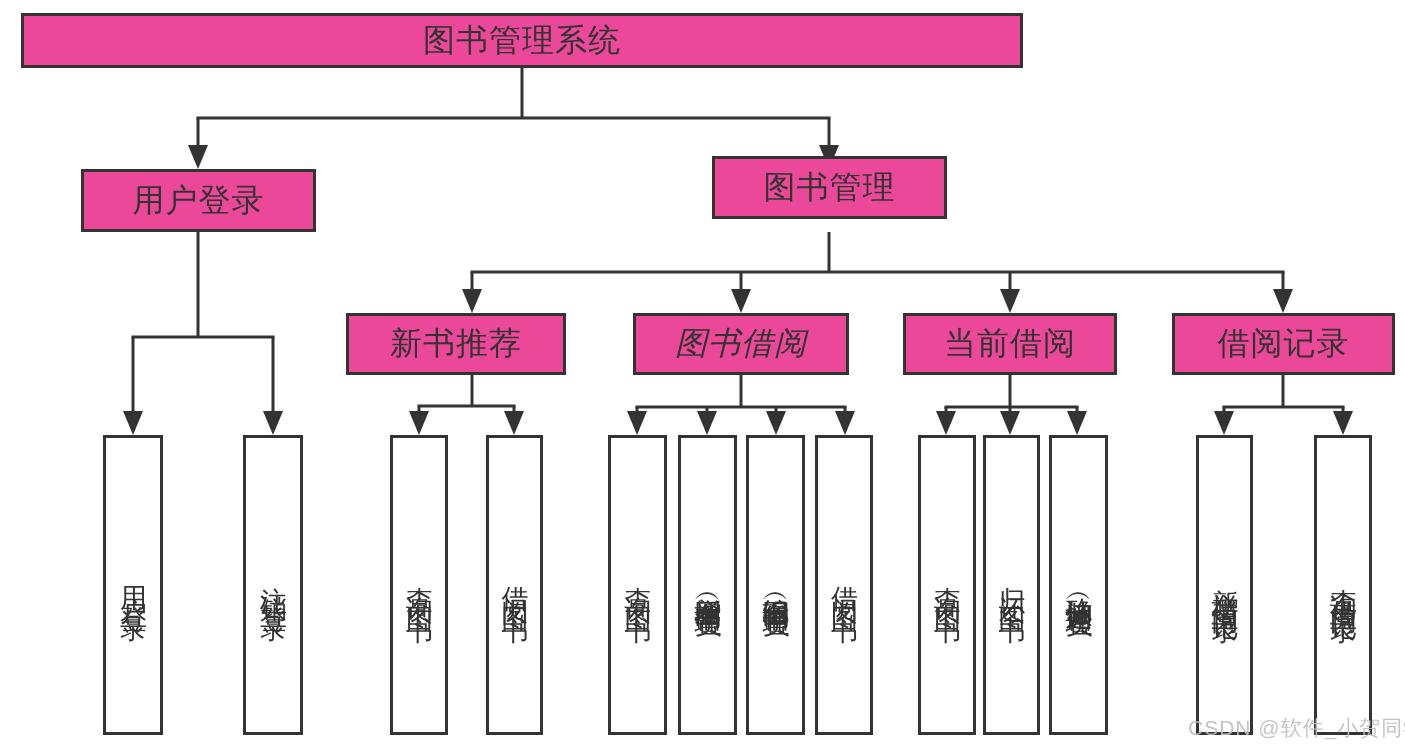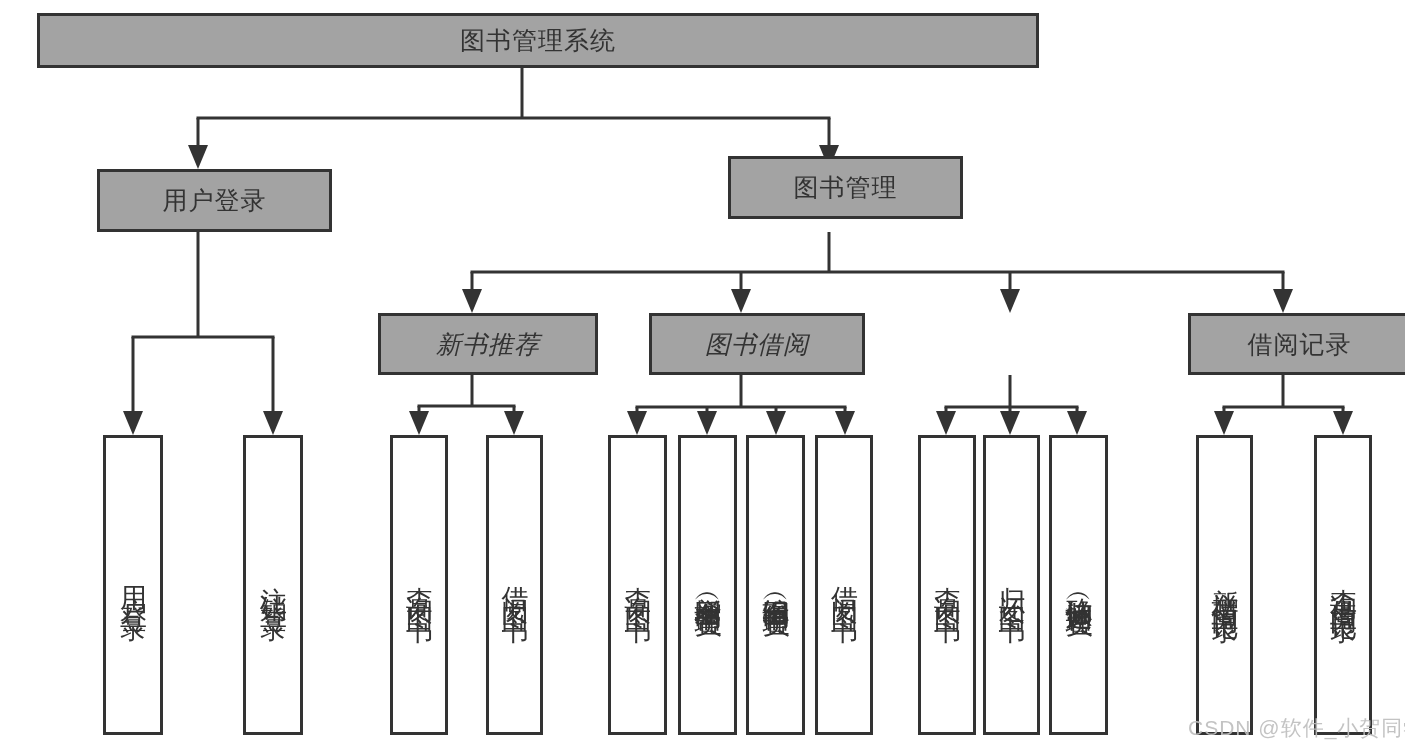--- a/index.html
+++ b/index.html
@@ -13,30 +13,29 @@
     color: #333333;
   }
   .wires {
     position: absolute;
     left: 0; top: 0;
     z-index: 1;
   }
   .box {
     position: absolute;
     box-sizing: border-box;
-    background: #a3a3a3;
+    background: #ec4899;
     border: 3px solid #333333;
     display: flex;
     align-items: center;
     justify-content: center;
-    font-size: 25px;
+    font-size: 32px;
     letter-spacing: 1px;
     color: #333333;
     z-index: 2;
-    margin-left: 16px;
   }
   .leaf {
     position: absolute;
     box-sizing: border-box;
     background: #ffffff;
     border: 3px solid #333333;
     display: flex;
     align-items: center;
     justify-content: center;
     z-index: 2;
@@ -133,22 +132,23 @@
       <path d="M1214 411 L1234 411 L1224 435 Z"></path>
       <path d="M1333 411 L1353 411 L1343 435 Z"></path>
     </g>
   </svg>
 
   <div class="box" style="left:21px; top:13px; width:1002px; height:55px;">图书管理系统</div>
 
   <div class="box" style="left:81px; top:169px; width:235px; height:63px;">用户登录</div>
   <div class="box" style="left:712px; top:156px; width:235px; height:63px;">图书管理</div>
 
-  <div class="box" style="left:362px; top:313px; width:220px; height:62px;font-style:italic;">新书推荐</div>
+  <div class="box" style="left:346px; top:313px; width:220px; height:62px;">新书推荐</div>
   <div class="box" style="left:633px; top:313px; width:216px; height:62px;font-style:italic;">图书借阅</div>
+  <div class="box" style="left:903px; top:313px; width:214px; height:62px;">当前借阅</div>
   <div class="box" style="left:1172px; top:313px; width:223px; height:62px;text-align:center;">借阅记录</div>
 
   <div class="leaf" style="left:103px; top:435px; width:60px; height:300px;">
     <span class="vtext s9">用户登录</span>
   </div>
   <div class="leaf" style="left:243px; top:435px; width:60px; height:300px;">
     <span class="vtext s9">注销登录</span>
   </div>
 
   <div class="leaf" style="left:390px; top:435px; width:58px; height:300px;">

